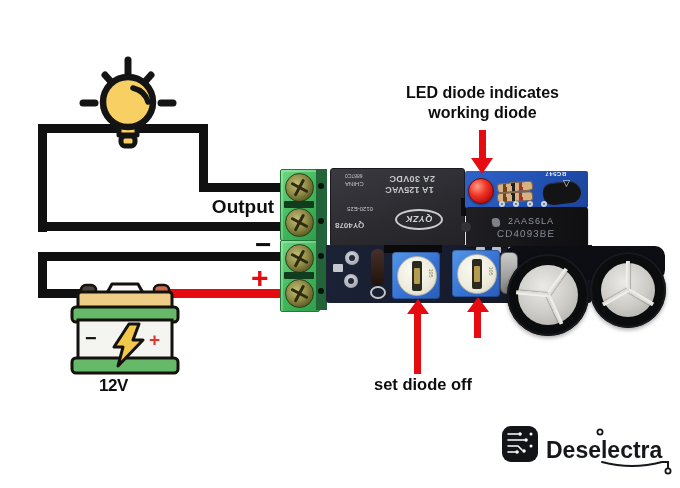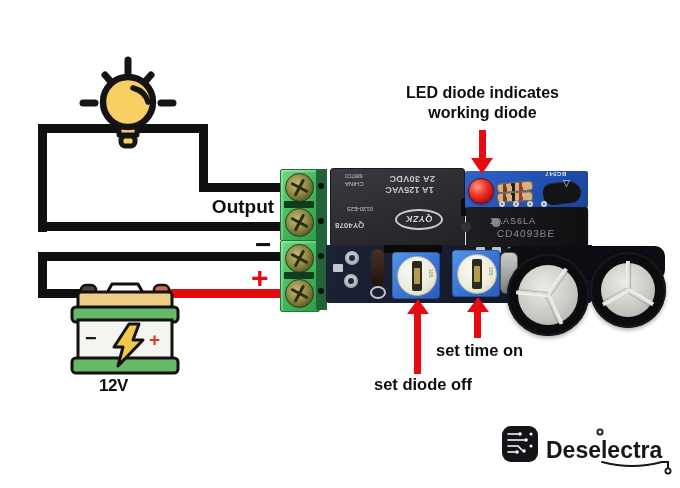--- a/index.html
+++ b/index.html
@@ -81,21 +81,21 @@
     transform:rotate(180deg);letter-spacing:.5px;}
   .tri{position:absolute;left:98px;top:8px;font-size:9px;color:#dfe6f2;line-height:1;}
   .spad{position:absolute;top:30px;width:6px;height:6px;border-radius:50%;background:#ccd4dd;}
   .spad::after{content:"";position:absolute;left:2px;top:2px;width:2px;height:2px;border-radius:50%;background:#5b6570;}
   
   .ic{position:absolute;left:186px;top:41px;width:122px;height:40px;border-radius:3px;
     background:linear-gradient(100deg,#202024 0%,#141417 60%,#0f0f12 100%);box-shadow:0 1px 2px rgba(0,0,0,.4);}
   .ic .notch{position:absolute;left:-5px;top:15px;width:10px;height:10px;border-radius:50%;background:#323237;}
   .ic .tilogo{position:absolute;left:26px;top:11px;width:8px;height:9px;background:#8f949c;opacity:.85;
     border-radius:2px 4px 3px 4px;transform:rotate(-6deg);}
-  .ic .l1{position:absolute;left:24px;top:9px;font-size:9px;letter-spacing:1px;color:#9096a0;}
+  .ic .l1{position:absolute;left:42px;top:9px;font-size:9px;letter-spacing:1px;color:#9096a0;}
   .ic .l2{position:absolute;left:31px;top:21px;font-size:10px;letter-spacing:1px;color:#868c97;transform:skewX(-3deg);}
   .pin{position:absolute;top:81px;width:9px;height:6px;background:#b9c0c9;border-radius:1px;}
   
   .pot{position:absolute;width:48px;height:47px;border-radius:4px;
     background:linear-gradient(135deg,#5596e8 0%,#3672d3 55%,#2a5cbb 100%);box-shadow:inset 0 0 0 1px rgba(0,0,0,.25);}
   .pot.pot1{left:112px;top:86px;} .pot.pot2{left:172px;top:84px;}
   .knob{position:absolute;left:5px;top:4px;width:38px;height:38px;border-radius:50%;
     background:radial-gradient(circle at 40% 35%,#fcfbf5 0%,#eceada 60%,#d2d0c1 100%);border:1px solid #b4b2a2;}
   .kslot{position:absolute;left:14px;top:4px;width:10px;height:30px;background:#2b2a1e;border-radius:2px;}
   .kbrass{position:absolute;left:2px;top:7px;width:6px;height:16px;background:#b49b4e;border-radius:1px;}
@@ -281,21 +281,20 @@
   </div>
   <div class="a-shaft" style="left:479px;top:130px;height:30px;"></div>
   <div class="a-head down" style="left:471px;top:158px;"></div>
 
   <div class="a-head up" style="left:407px;top:299px;"></div>
   <div class="a-shaft" style="left:414px;top:313px;height:61px;"></div>
   <div class="ann t-off">set diode off</div>
 
   <div class="a-head up" style="left:467px;top:297px;"></div>
   <div class="a-shaft" style="left:474px;top:311px;height:27px;"></div>
-  <div class="ann t-on">set time on</div>
 
   <svg class="logo" width="182" height="58" viewBox="0 0 182 58">
     <rect x="4" y="8" width="36" height="36" rx="9" fill="#121418"></rect>
     <g stroke="#ffffff" stroke-width="1.6" fill="none" stroke-linecap="round">
       <path d="M10 16 h10"></path>
         <path d="M10 22 h16"></path>
         <path d="M10 28 h10 l4 4"></path>
         <path d="M10 34 h7"></path>
     </g>
     <g fill="#ffffff">

